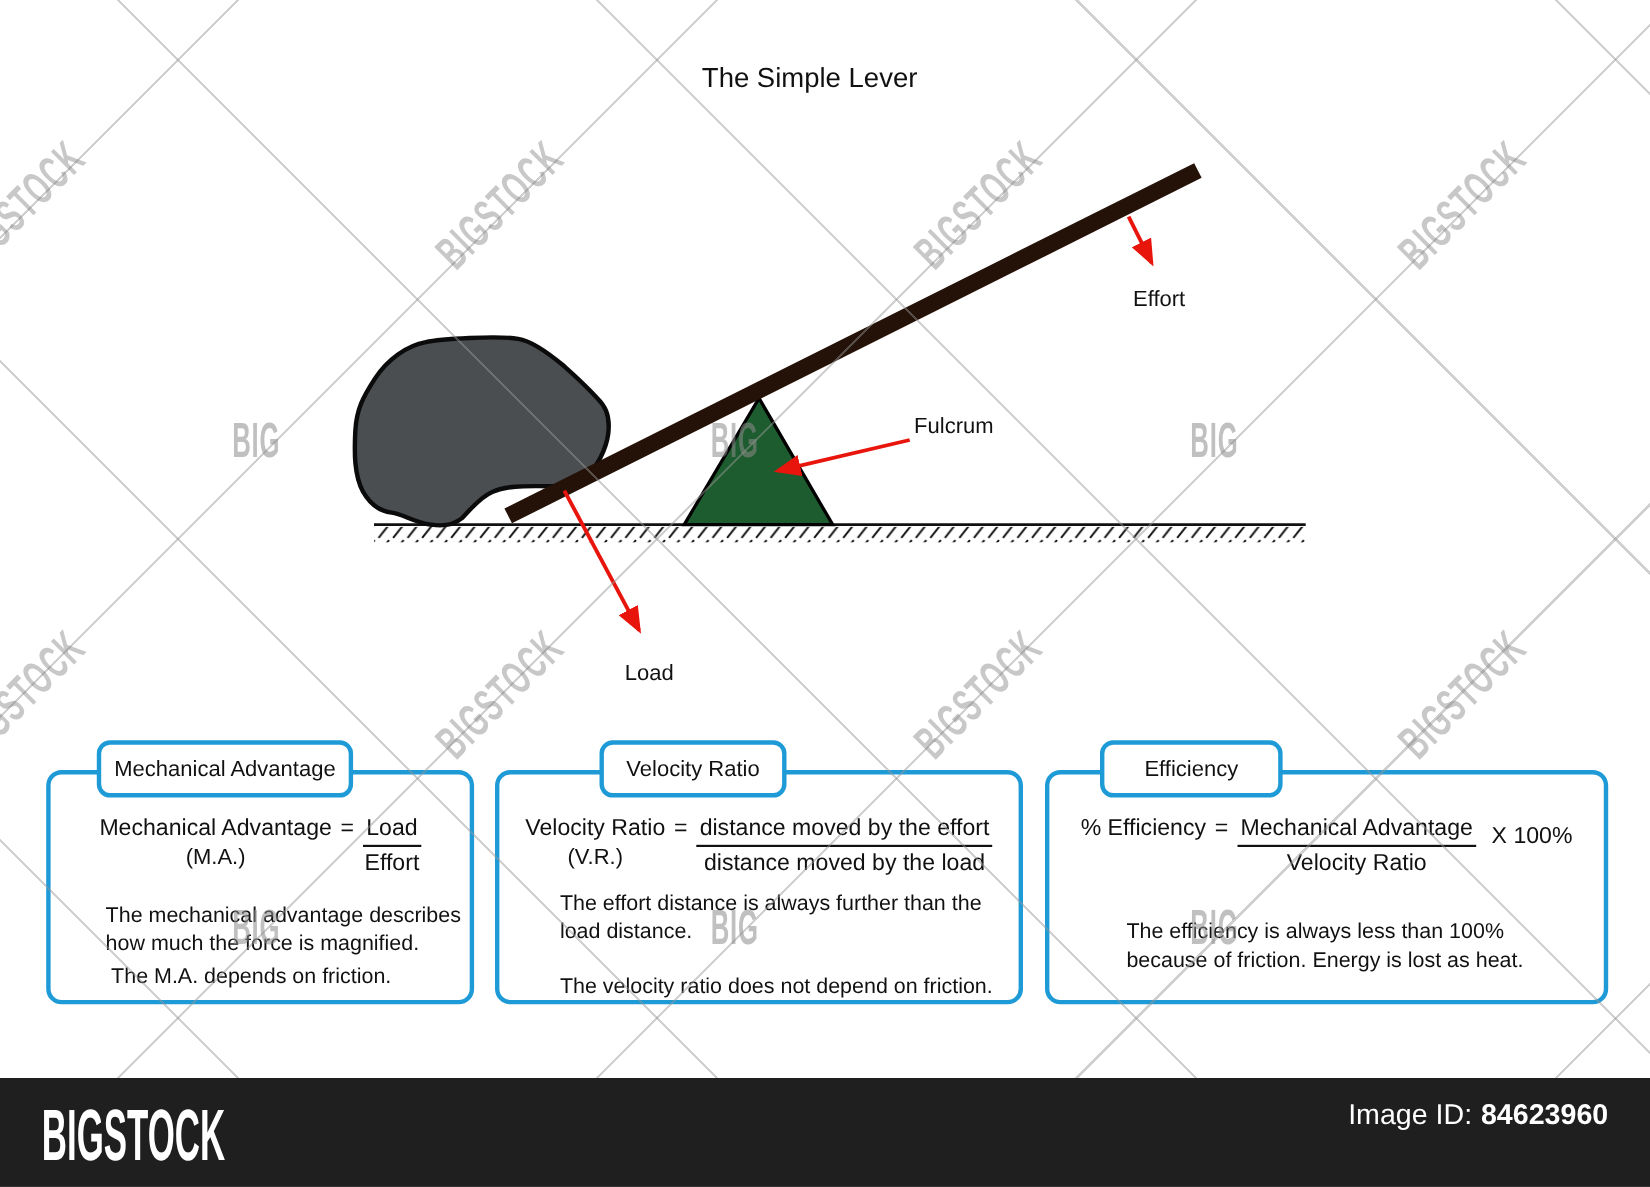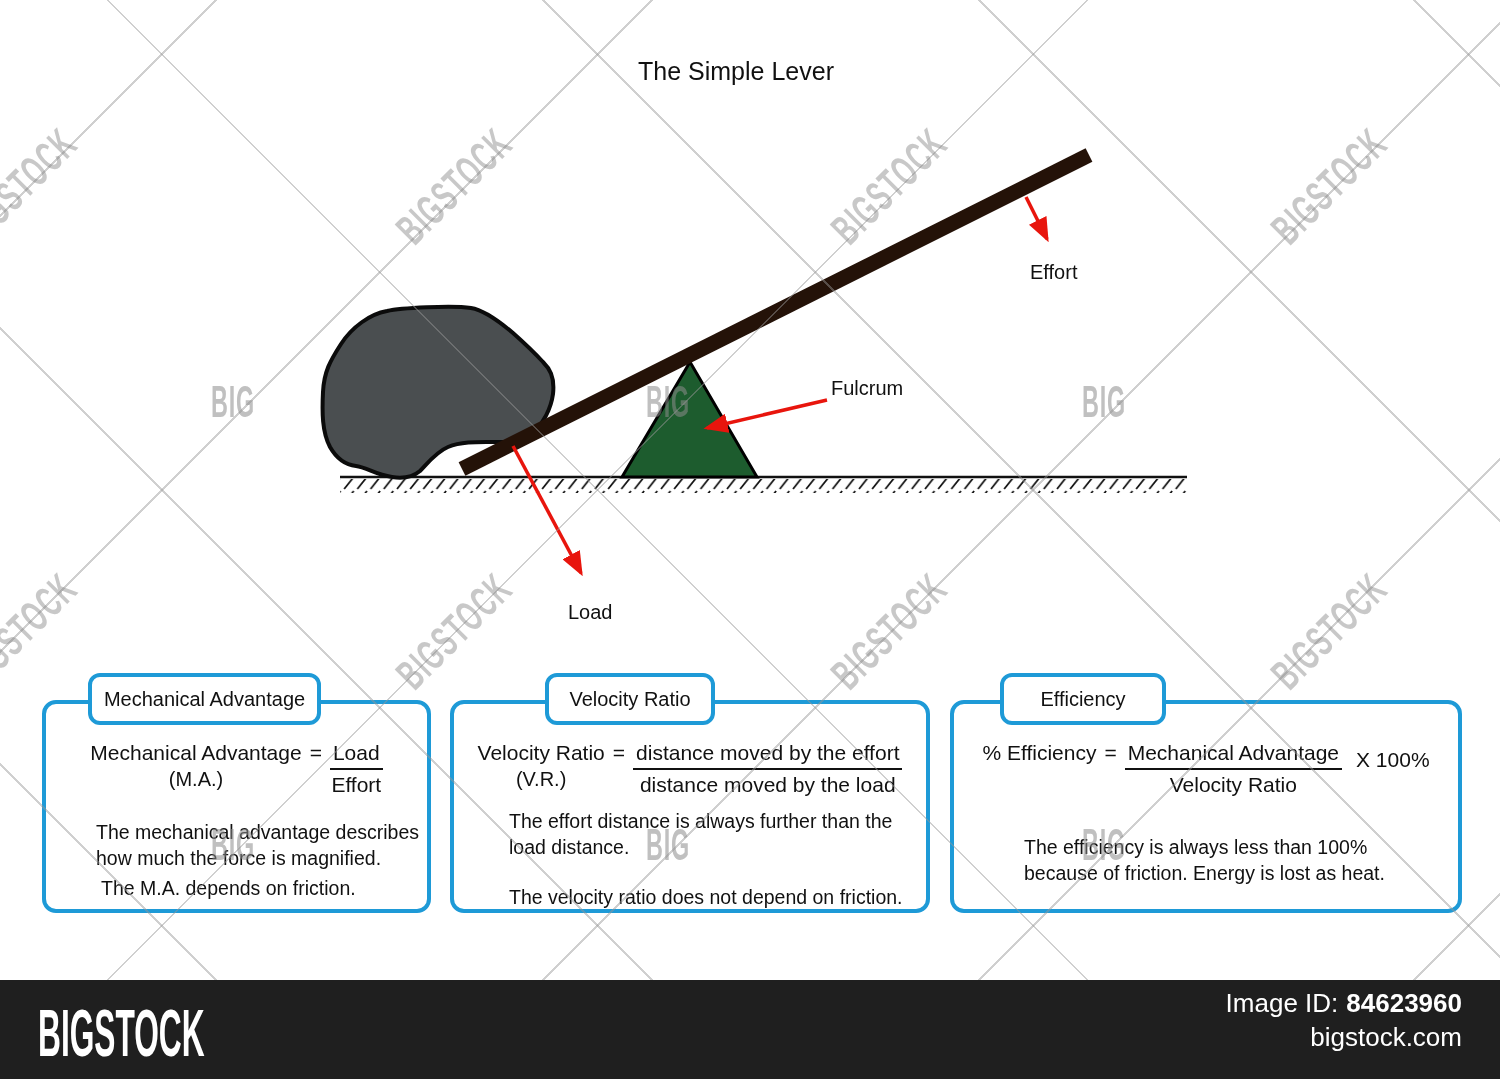--- a/index.html
+++ b/index.html
@@ -74,21 +74,21 @@
   }
   
   .footer {
     position:absolute; left:0; top:980px; width:1500px; height:99px;
     background:#1f1f1f; color:#fff; z-index:10;
   }
   .brand {
     position:absolute; left:38px; top:16px; font-size:44px; font-weight:bold;
     letter-spacing:0; transform:scale(.72,1.5); transform-origin:left top;
   }
-  .meta { position:absolute; right:38px; top:6px; text-align:right;
+  .meta { position:absolute; right:38px; top:16px; text-align:right;
           font-size:26px; line-height:34px; }
   .meta b { font-weight:bold; margin-left:8px; }
 </style>
 </head>
 <body>
 
 <div class="canvas">
 
   <div class="title">The Simple Lever</div>
 
@@ -207,17 +207,16 @@
     <div class="wm-big" style="left:668px;top:845px">BIG</div>
     <div class="wm-big" style="left:1104px;top:845px">BIG</div>
   </div>
 
   <div class="footer">
     <div class="brand">BIGSTOCK</div>
     <div class="meta">
       <div>
         <span>Image ID:</span><b>84623960</b>
       </div>
-      <div>bigstock.com</div>
     </div>
   </div>
 
 </div>
 
 </body></html>

